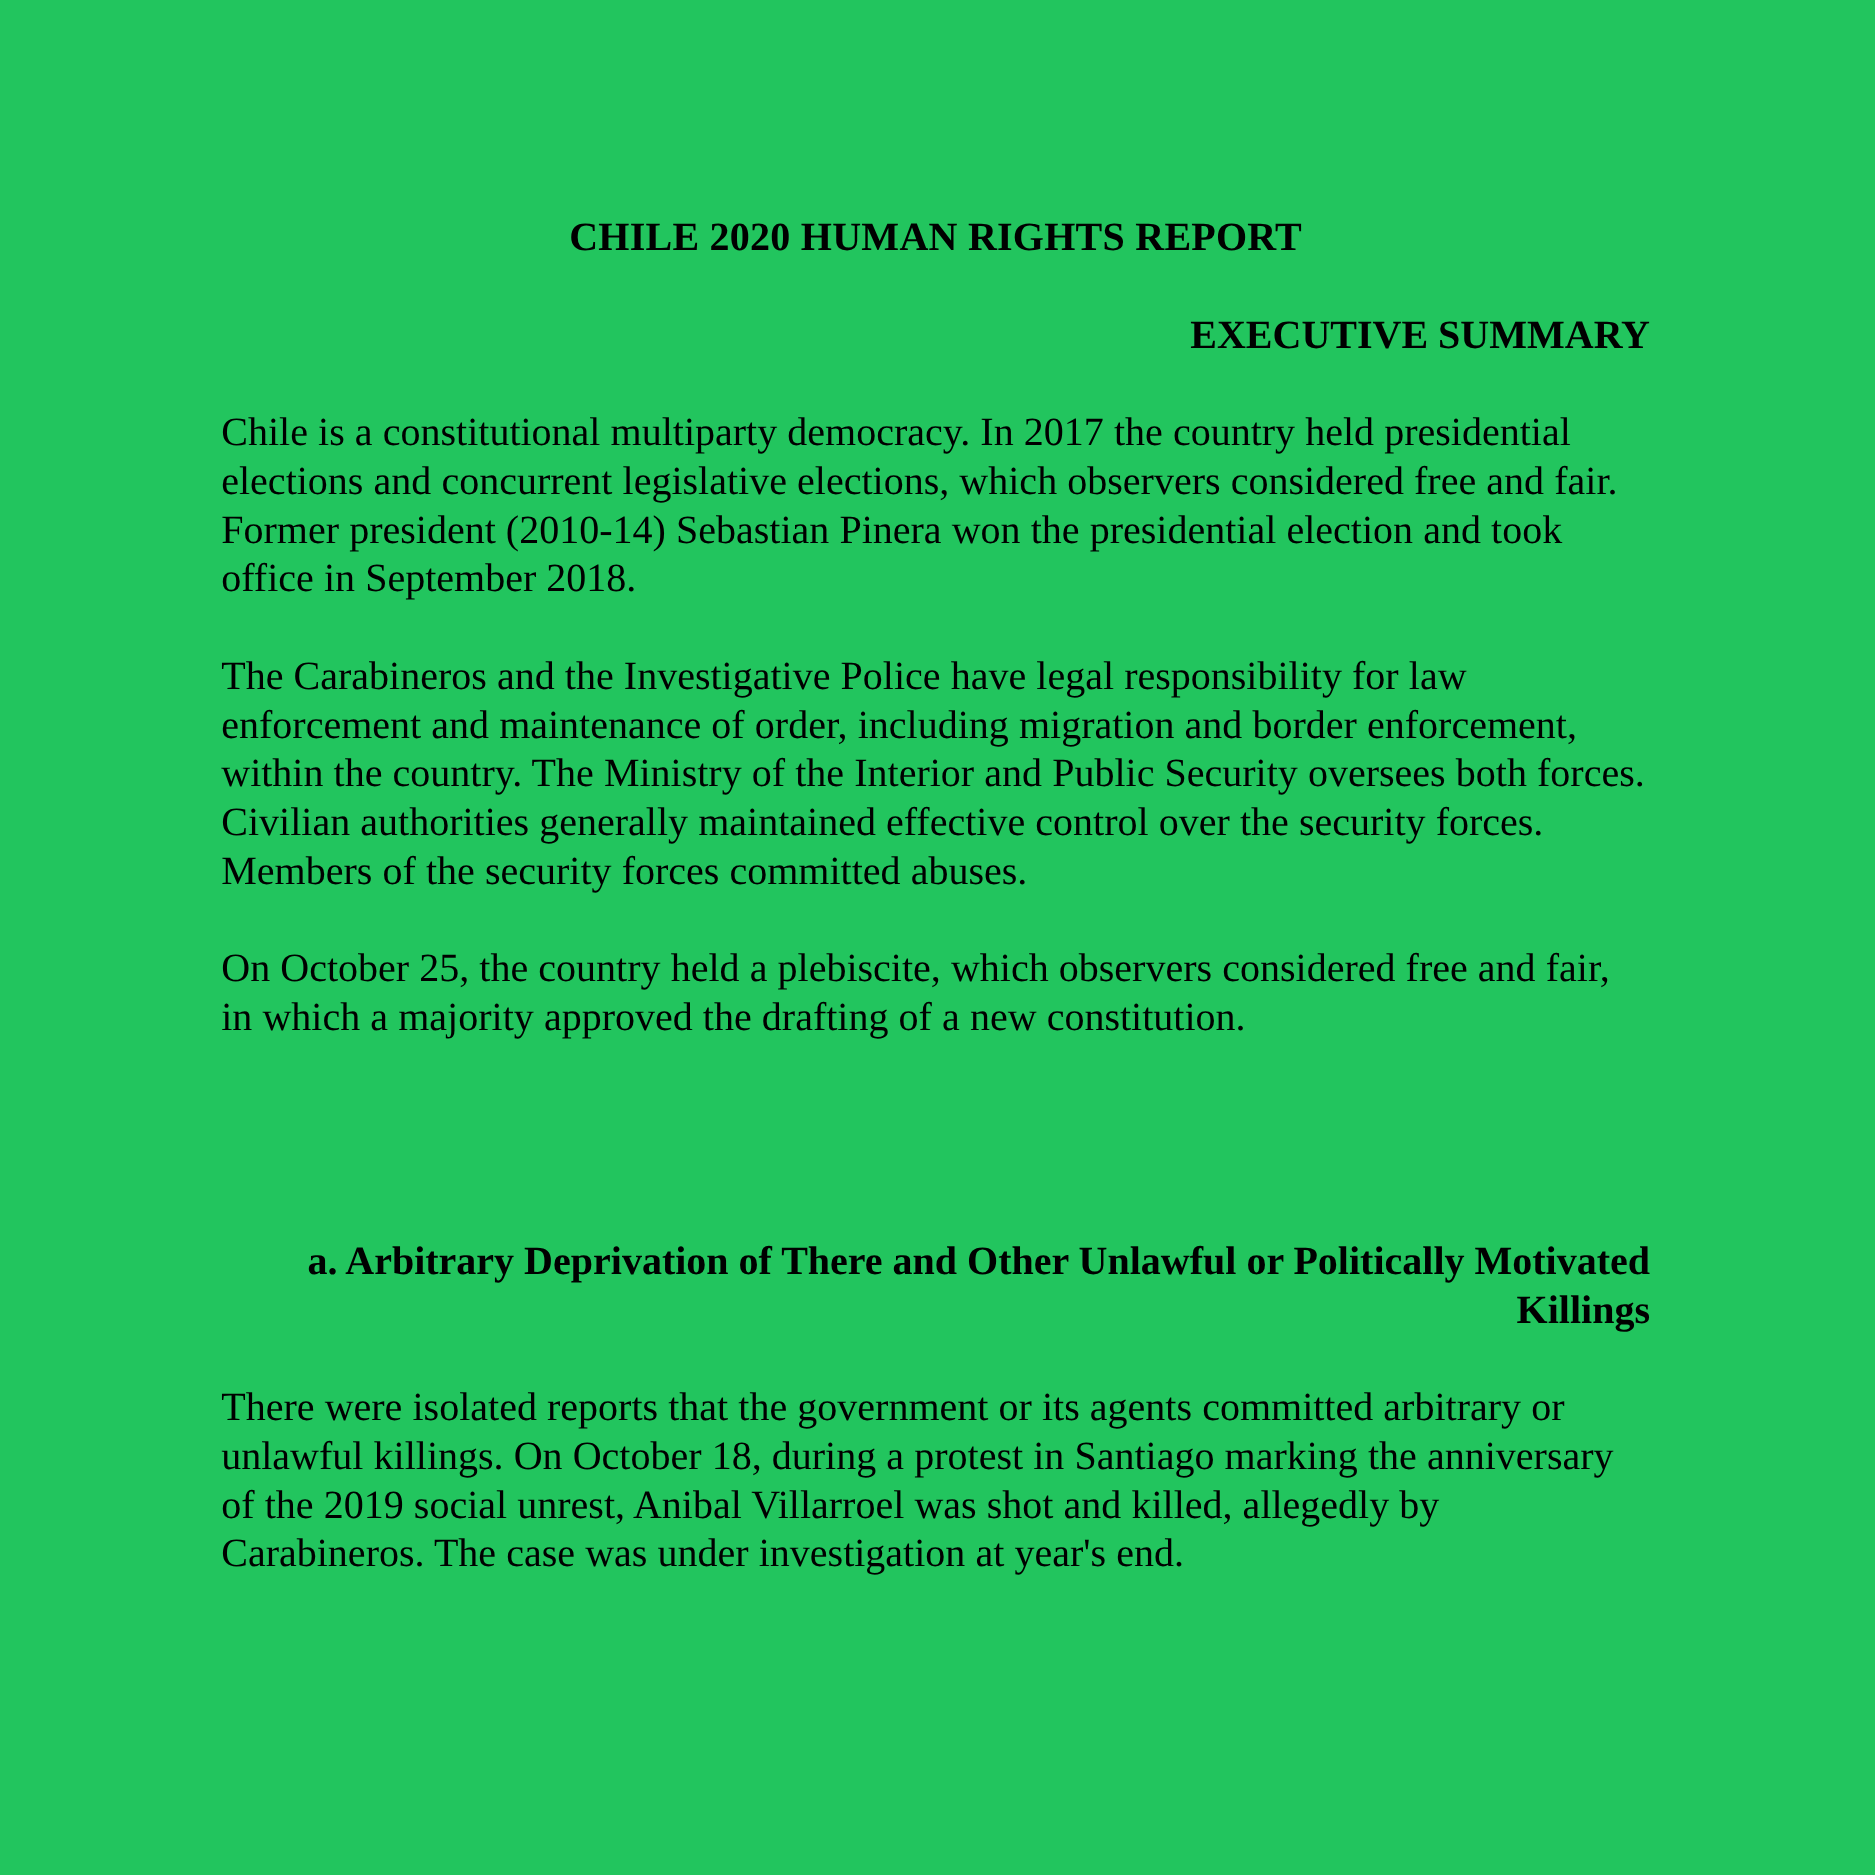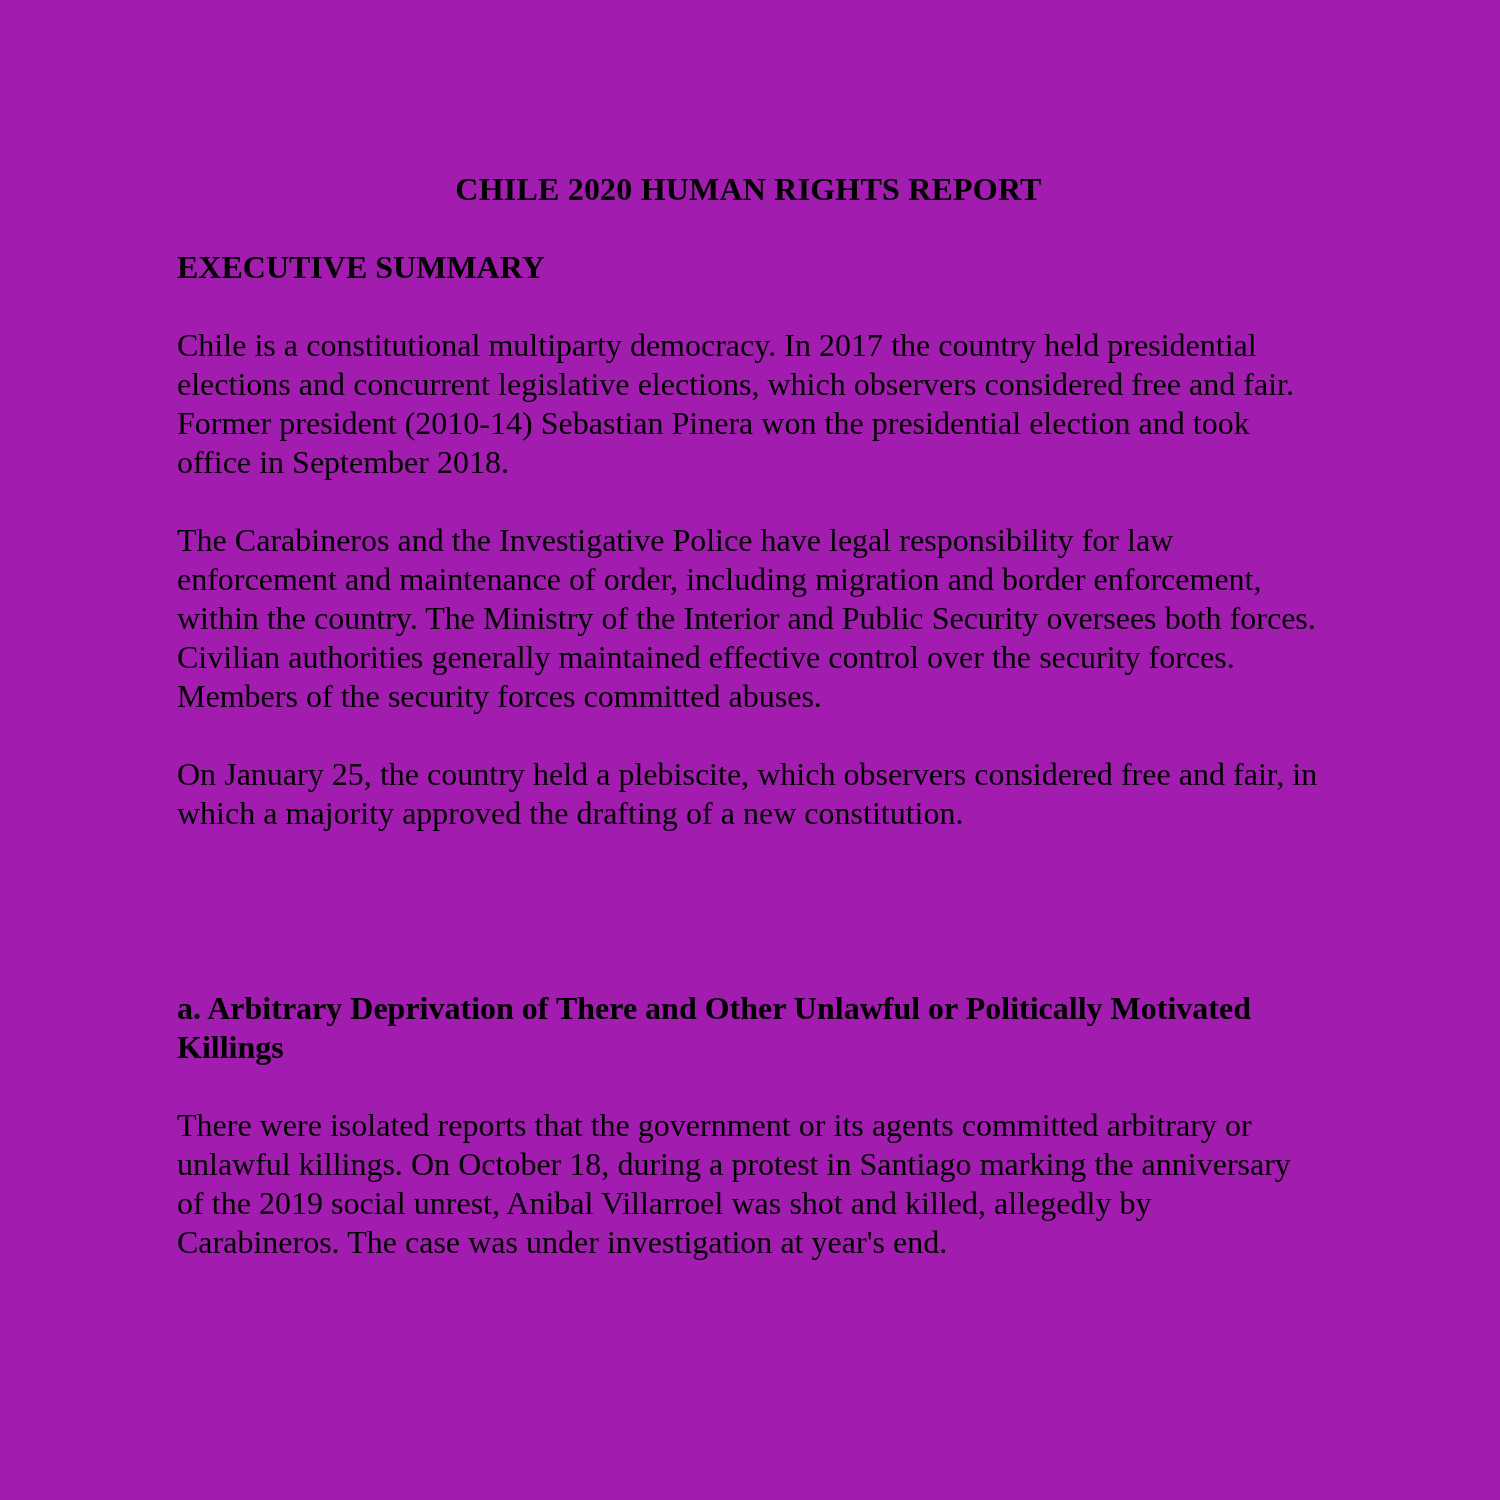--- a/index.html
+++ b/index.html
@@ -14,21 +14,21 @@
     overflow: hidden;
     font-family: "Liberation Serif", "DejaVu Serif", serif;
     color: #000000;
     -webkit-font-smoothing: antialiased;
   }
 
   .page {
     position: relative;
     width: 1500px;
     height: 1500px;
-    background: #a21caf;
+    background: #22c55e;
     overflow: hidden;
   }
 
   
   .content {
     position: absolute;
     left: 177px;
     top: 170px;
     width: 1143px;
   }
@@ -42,21 +42,21 @@
     margin: 0 0 0 0;
     padding: 0;
   }
 
   .heading {
     font-weight: bold;
     font-size: 32px;
     line-height: 39px;
     margin: 0;
     padding: 0;
-    text-align: left;
+    text-align: right;
   }
 
   p.para {
     font-size: 32px;
     line-height: 39px;
     margin: 0;
     padding: 0;
     text-align: left;
     word-spacing: 0.1px;
   }
@@ -83,21 +83,21 @@
     <div class="gap"></div>
 
     <p class="para">Chile is a constitutional multiparty democracy.  In 2017 the country held presidential elections and concurrent legislative elections, which observers considered free and fair.  Former president (2010-14) Sebastian Pinera won the presidential election and took office in September 2018.</p>
 
     <div class="gap"></div>
 
     <p class="para">The Carabineros and the Investigative Police have legal responsibility for law enforcement and maintenance of order, including migration and border enforcement, within the country.  The Ministry of the Interior and Public Security oversees both forces.  Civilian authorities generally maintained effective control over the security forces.  Members of the security forces committed abuses.</p>
 
     <div class="gap"></div>
 
-    <p class="para">On January 25, the country held a plebiscite, which observers considered free and fair, in which a majority approved the drafting of a new constitution.</p>
+    <p class="para">On October 25, the country held a plebiscite, which observers considered free and fair, in which a majority approved the drafting of a new constitution.</p>
 
     <div class="gap"></div>
 
 
     <div class="gap"></div>
 
 
     <div class="gap"></div>
 
 

